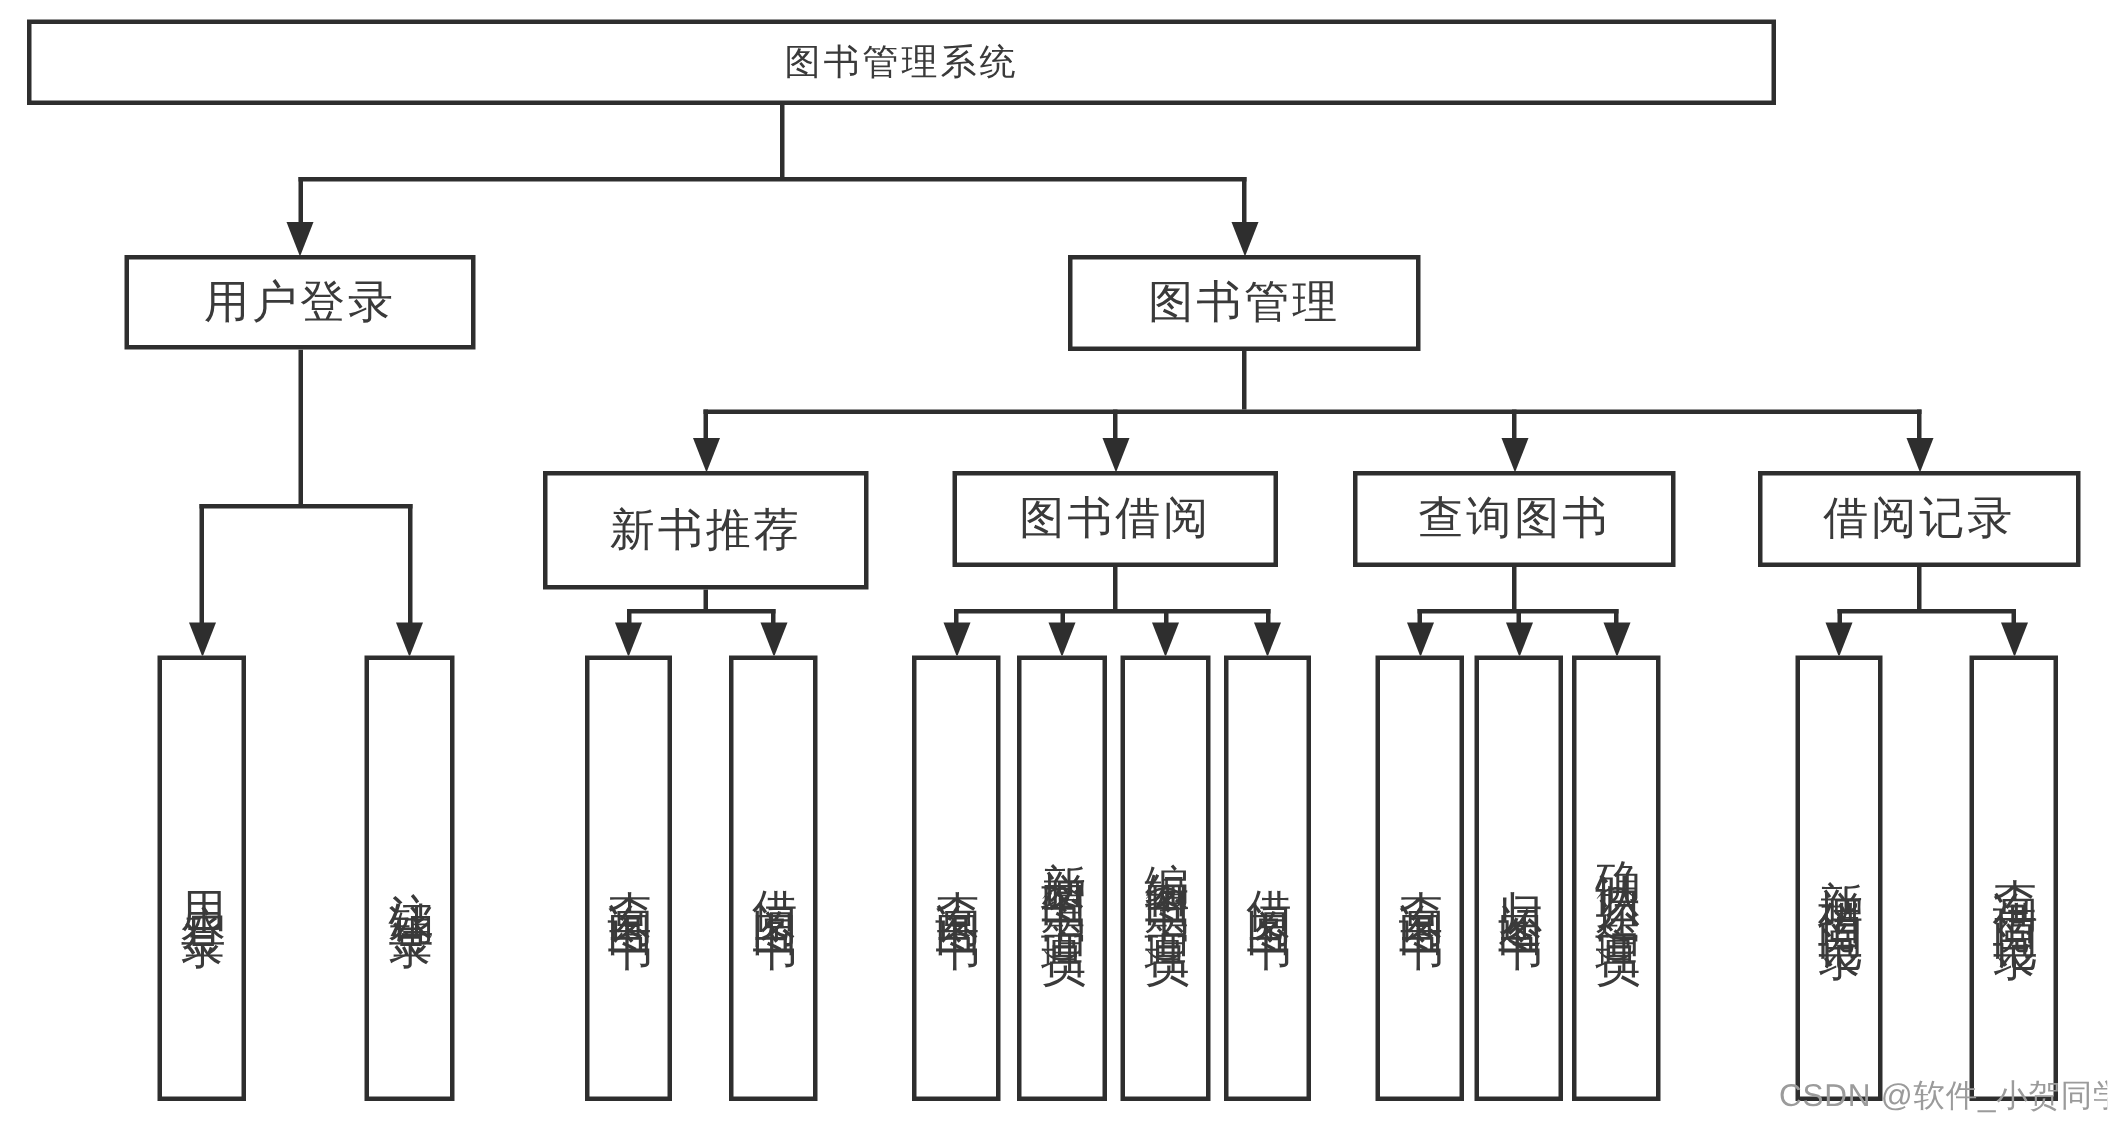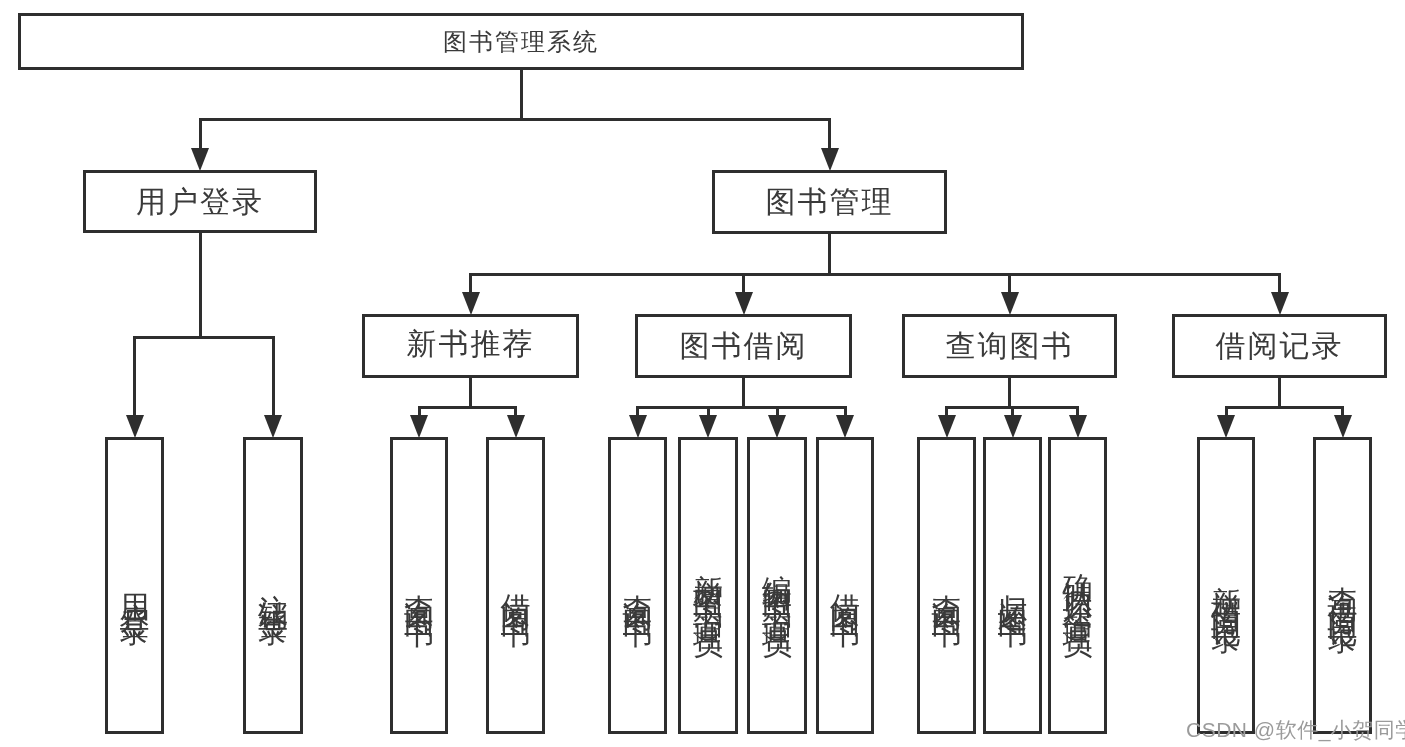--- a/index.html
+++ b/index.html
@@ -45,30 +45,30 @@
     position:absolute;left:1186px;top:716px;z-index:3;
     color:var(--wm-color);font-size:21px;letter-spacing:0.5px;
     white-space:nowrap;
   }
 </style>
 </head>
 <body>
 
 <div id="stage">
   <div class="watermark">CSDN @软件_小贺同学</div>
-<div class="node h root" style="left: 18px; top: 13px; width: 1006px; height: 57px;">
+<div class="node h root" style="left: 18px; top: 13px; width: 1166px; height: 57px;">
       <span class="label">图书管理系统</span>
     </div>
     <div class="node h" style="left: 83px; top: 170px; width: 234px; height: 63px;">
       <span class="label">用户登录</span>
     </div>
     <div class="node h" style="left: 712px; top: 170px; width: 235px; height: 64px;">
       <span class="label">图书管理</span>
     </div>
-    <div class="node h" style="left: 362px; top: 314px; width: 217px; height: 64px; font-family: Liberation Mono, monospace;">
+    <div class="node h" style="left: 362px; top: 314px; width: 217px; height: 79px;">
       <span class="label">新书推荐</span>
     </div>
     <div class="node h" style="left: 635px; top: 314px; width: 217px; height: 64px;">
       <span class="label">图书借阅</span>
     </div>
     <div class="node h" style="left: 902px; top: 314px; width: 215px; height: 64px;">
       <span class="label">查询图书</span>
     </div>
     <div class="node h" style="left: 1172px; top: 314px; width: 215px; height: 64px;">
       <span class="label">借阅记录</span>

